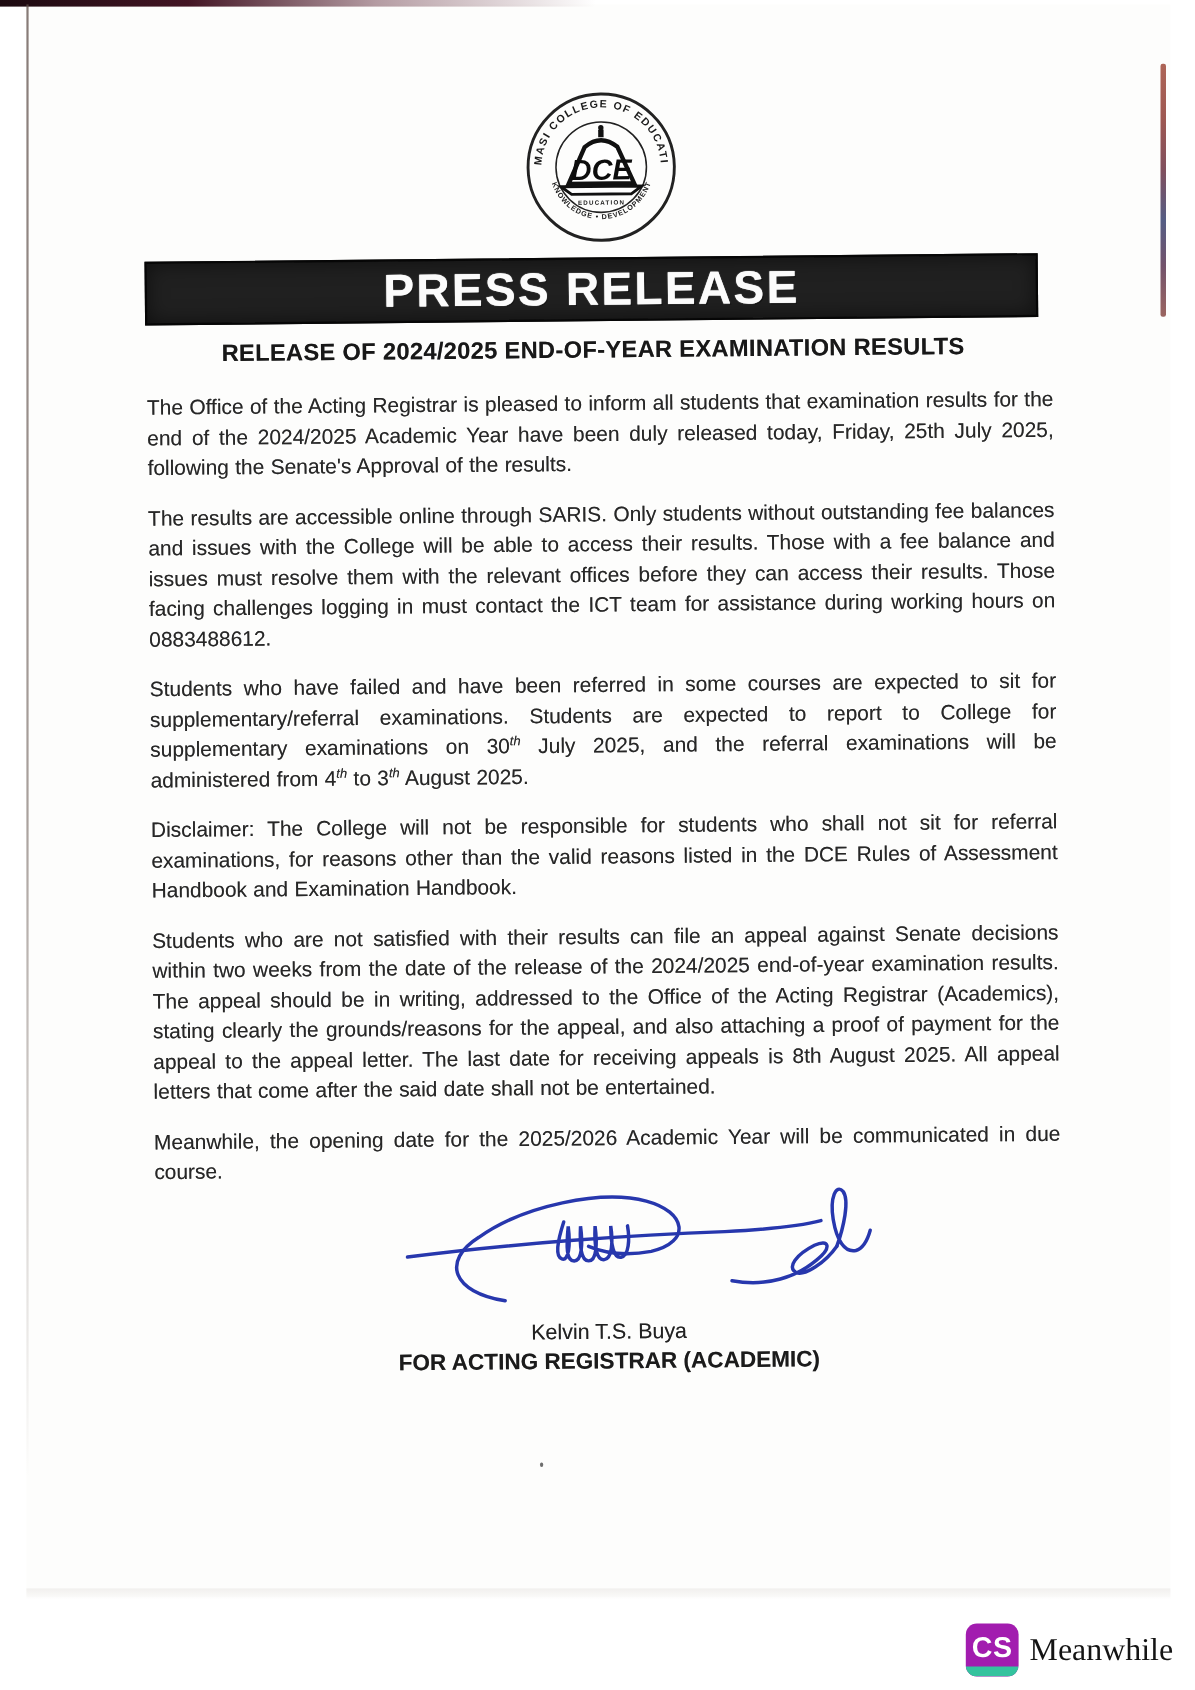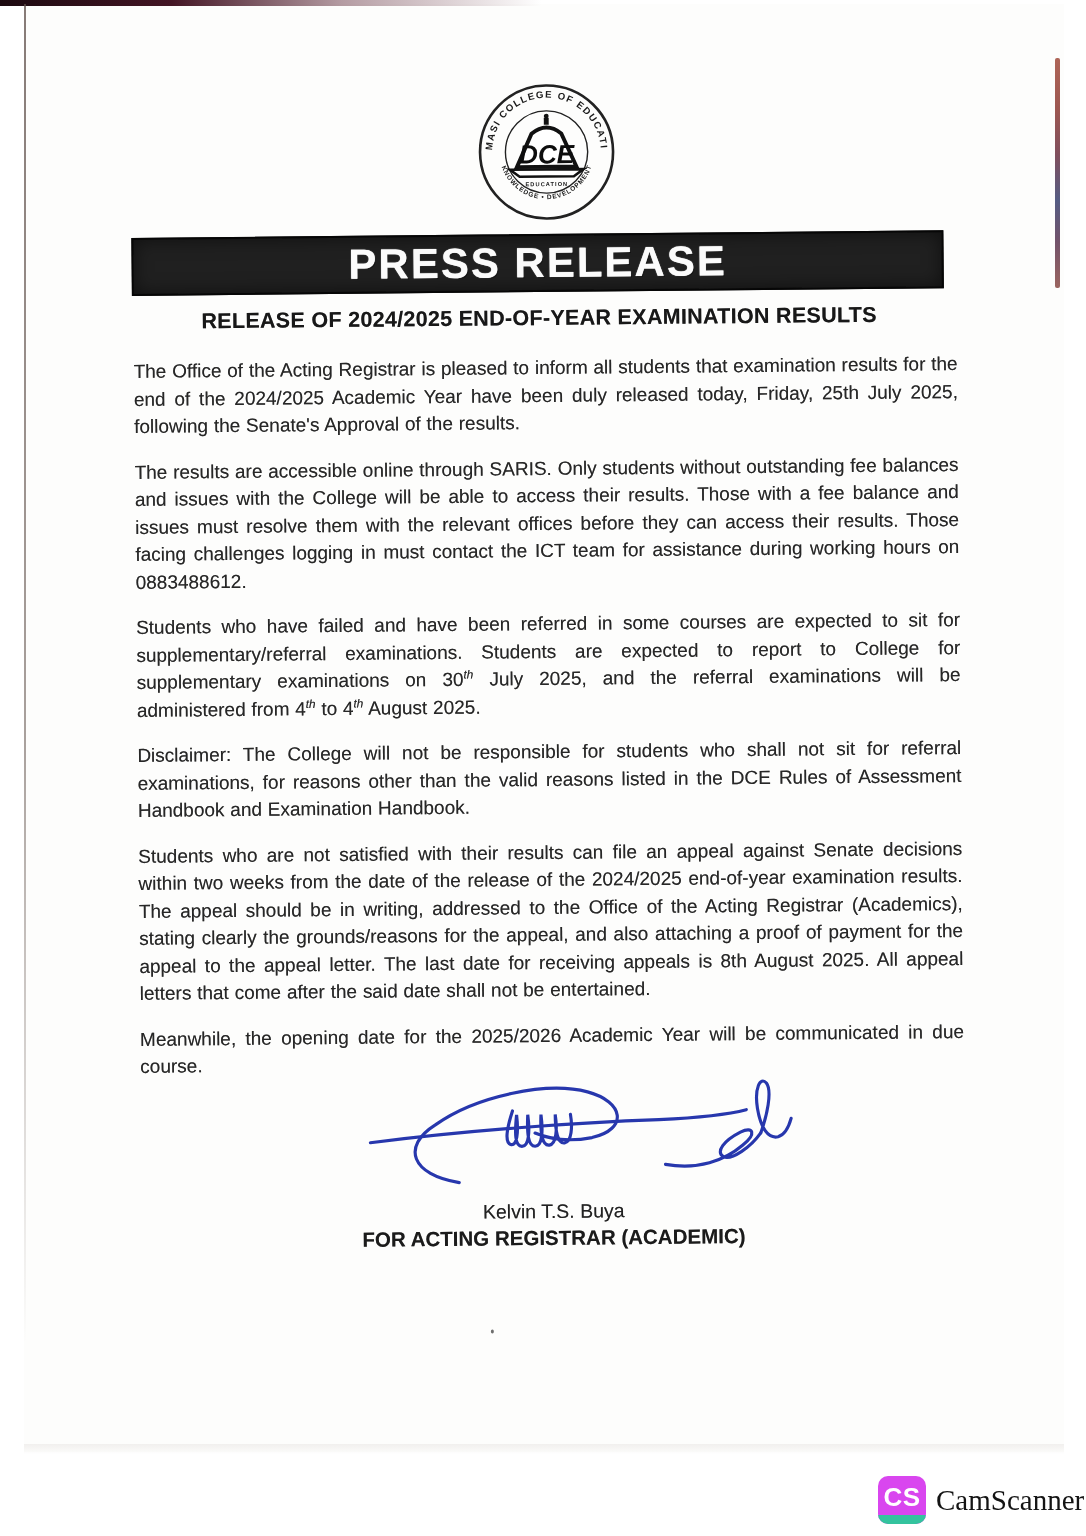--- a/index.html
+++ b/index.html
@@ -66,21 +66,21 @@
   .signature-svg{position:absolute;left:352px;top:1076px;width:470px;height:122px;}
   .signoff{
     position:absolute;left:137px;top:1200px;width:824px;text-align:center;color:#222;
     text-shadow:0 0 .35px rgba(45,45,45,.5);
   }
   .signer-name{font-size:19.5px;}
   .signer-title{font-size:20.5px;font-weight:bold;margin-top:3px;color:#1b1b1b;}
   
   .watermark{position:absolute;left:878px;top:1476px;display:flex;align-items:center;}
   .cs-icon{
-    position:relative;width:48px;height:48px;border-radius:10px;background:#d946ef;
+    position:relative;width:48px;height:48px;border-radius:10px;background:#a21caf;
     display:flex;align-items:center;justify-content:center;overflow:hidden;flex:0 0 auto;
   }
   .cs-icon span{color:#fff;font-size:26px;font-weight:800;margin-top:-6px;letter-spacing:.5px;}
   .cs-icon i{position:absolute;left:0;right:0;bottom:0;height:9px;background:#34c39e;}
   .cs-label{
     margin-left:10px;font-family:"Liberation Serif",serif;font-size:29px;color:#141414;
   }
 </style>
 </head>
 <body>
@@ -118,21 +118,21 @@
 
     <div class="press-banner">
       <span>PRESS RELEASE</span>
     </div>
 
     <div class="headline">RELEASE OF 2024/2025 END-OF-YEAR EXAMINATION RESULTS</div>
 
     <div class="body-copy">
         <p><span>The Office of the Acting Registrar is pleased to inform all students that examination results for the end of the 2024/2025 Academic Year have been duly released today, Friday, 25th July 2025, following the Senate's Approval of the results.</span></p>
         <p><span>The results are accessible online through SARIS. Only students without outstanding fee balances and issues with the College will be able to access their results. Those with a fee balance and issues must resolve them with the relevant offices before they can access their results. Those facing challenges logging in must contact the ICT team for assistance during working hours on 0883488612.</span></p>
-        <p><span>Students who have failed and have been referred in some courses are expected to sit for supplementary/referral examinations. Students are expected to report to College for supplementary examinations on 30</span><sup>th</sup><span> July 2025, and the referral examinations will be administered from 4</span><sup>th</sup><span> to 4</span><sup>th</sup><span> August 2025.</span></p>
+        <p><span>Students who have failed and have been referred in some courses are expected to sit for supplementary/referral examinations. Students are expected to report to College for supplementary examinations on 30</span><sup>th</sup><span> July 2025, and the referral examinations will be administered from 4</span><sup>th</sup><span> to 3</span><sup>th</sup><span> August 2025.</span></p>
         <p><span>Disclaimer: The College will not be responsible for students who shall not sit for referral examinations, for reasons other than the valid reasons listed in the DCE Rules of Assessment Handbook and Examination Handbook.</span></p>
         <p><span>Students who are not satisfied with their results can file an appeal against Senate decisions within two weeks from the date of the release of the 2024/2025 end-of-year examination results. The appeal should be in writing, addressed to the Office of the Acting Registrar (Academics), stating clearly the grounds/reasons for the appeal, and also attaching a proof of payment for the appeal to the appeal letter. The last date for receiving appeals is 8th August 2025. All appeal letters that come after the said date shall not be entertained.</span></p>
         <p><span>Meanwhile, the opening date for the 2025/2026 Academic Year will be communicated in due course.</span></p>
       </div>
 
     <svg class="signature-svg" viewBox="0 0 450 120" fill="none" stroke="#2737ad" stroke-width="3.1" stroke-linecap="round">
       <path d="M 8,64 C 100,53 210,46 292,44 C 340,42 362,39 378,35"></path>
       <path d="M 95,104 C 48,96 38,68 72,47 C 112,19 182,5 222,16 C 258,26 262,53 226,61 C 204,65 184,62 170,56"></path>
       <path d="M 148,34 C 142,52 140,65 146,67 C 152,69 154,56 152,38 C 150,56 150,69 157,69 C 164,69 165,54 163,38 C 162,56 163,69 170,69 C 177,69 178,54 176,38 C 175,56 177,69 184,68 C 191,67 192,52 190,38 C 190,54 192,67 199,66 C 206,65 207,50 205,38"></path>
       <path d="M 298,88 C 330,94 356,85 374,70 C 388,59 385,51 372,57 C 356,65 347,76 355,81 C 363,85 382,72 392,58"></path>
@@ -149,16 +149,16 @@
 
   <div class="top-edge-artifact"></div>
   <div class="left-edge-artifact"></div>
   <div class="right-edge-artifact"></div>
 
   <div class="watermark">
     <div class="cs-icon">
       <span>CS</span>
       <i></i>
     </div>
-    <div class="cs-label">CamScanner</div>
+    <div class="cs-label">Meanwhile</div>
   </div>
 
 </div>
 
 </body></html>

